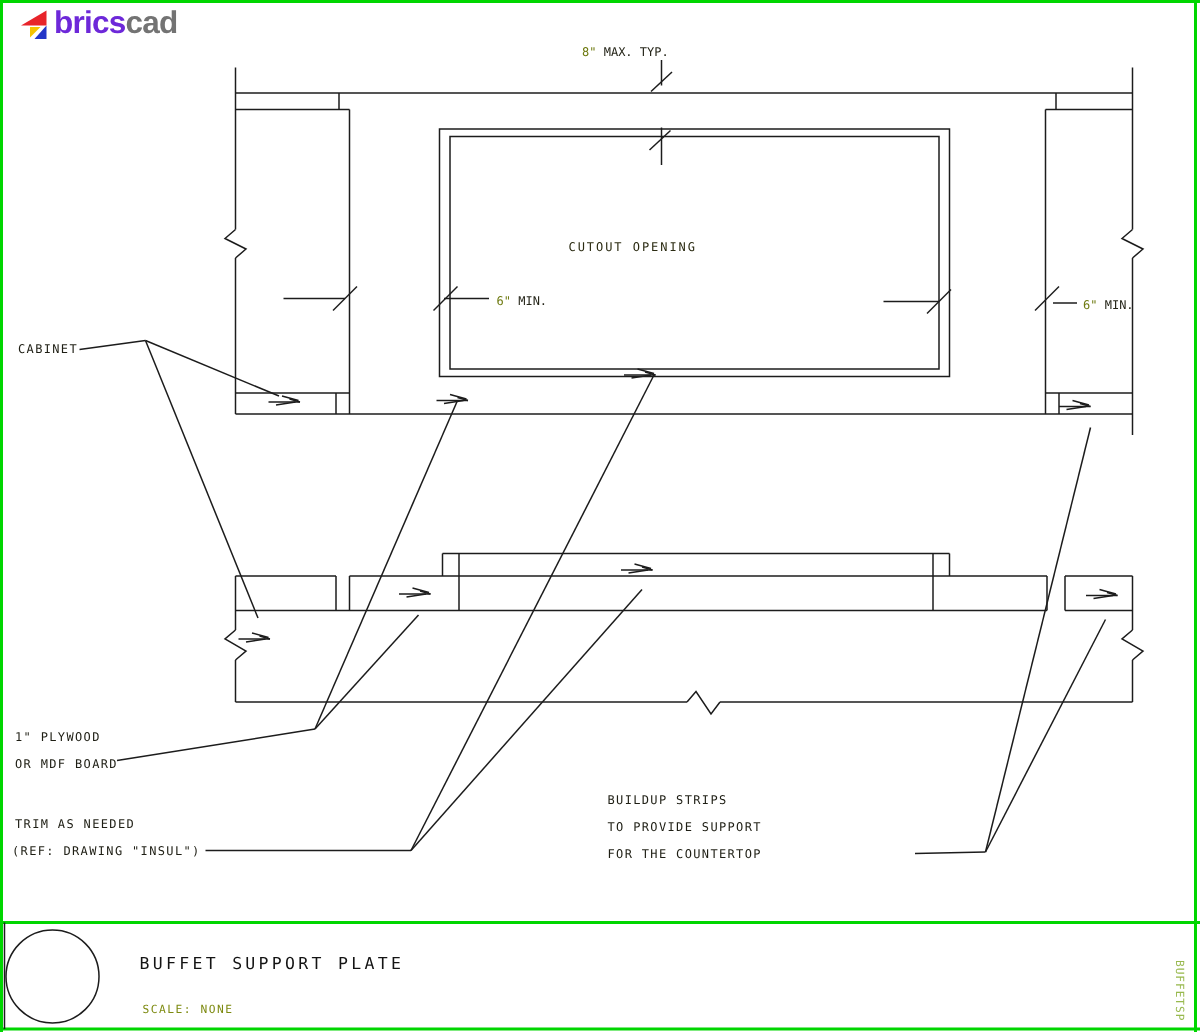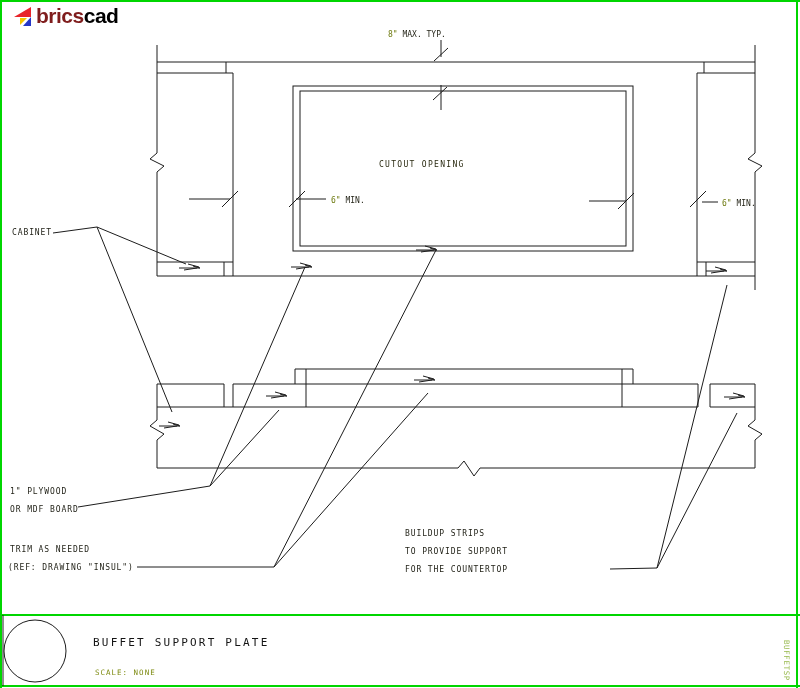--- a/index.html
+++ b/index.html
@@ -1,20 +1,20 @@
 <!DOCTYPE html>
 <html><head>
 <meta charset="utf-8">
 <style>
   html,body{margin:0;padding:0;width:800px;height:688px;background:#ffffff;overflow:hidden;}
   #stage{position:relative;width:800px;height:688px;font-family:"DejaVu Sans Mono",monospace;}
   #logo{position:absolute;left:12px;top:4px;display:flex;align-items:center;gap:4px;}
   #logo .brand{font-family:"Liberation Sans",sans-serif;font-size:21px;font-weight:bold;letter-spacing:-0.5px;line-height:24px;}
-  #logo .dark{color:#7f1d1d;}
-  #logo .light{color:#000000;font-weight:bold;margin-top:13px;}
+  #logo .dark{color:#6d28d9;}
+  #logo .light{color:#737373;font-weight:bold;margin-top:13px;}
   svg{position:absolute;left:0;top:0;}
   svg line, svg path, svg polyline, svg rect, svg circle{stroke:#1c1c1c;stroke-width:1;fill:none;}
   svg .green{stroke:#00d600;stroke-width:2;}
   text{font-family:"DejaVu Sans Mono",monospace;fill:#1e1e14;}
   .lbl{font-size:8px;letter-spacing:0.9px;}
   .cut{font-size:8px;letter-spacing:1.3px;fill:#2b2b12;}
   .dim{font-size:8px;letter-spacing:0px;}
   .dimnum{fill:#6e7a10;}
   .dimrest{fill:#26261a;}
   .ttl{font-size:11px;letter-spacing:2.2px;fill:#141414;}

